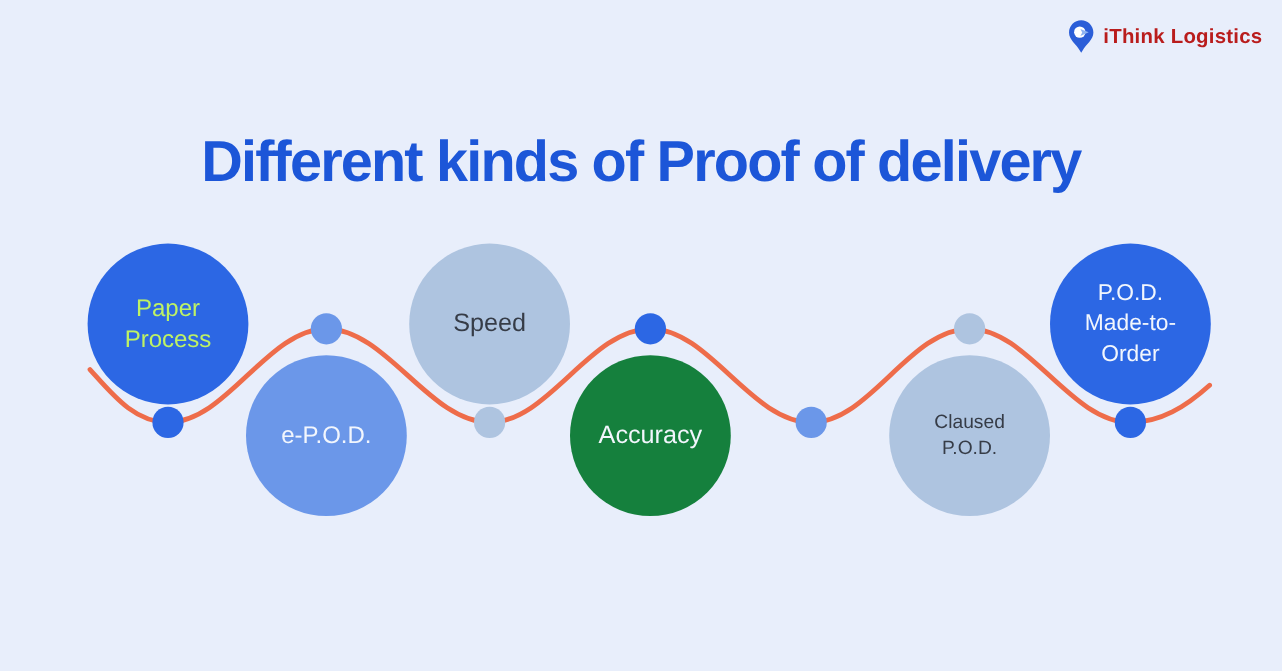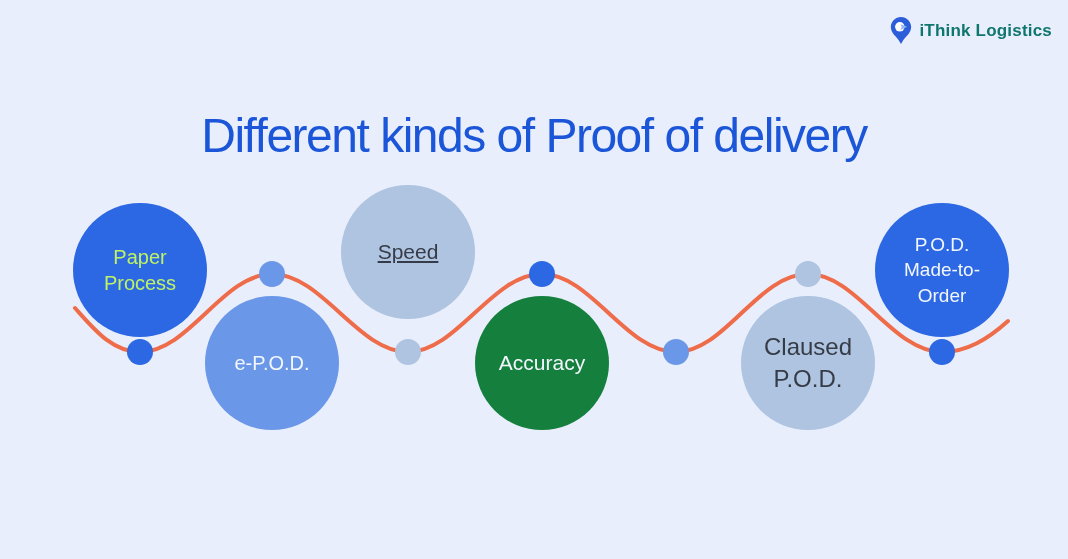--- a/index.html
+++ b/index.html
@@ -7,21 +7,21 @@
     width:1068px;height:559px;position:relative;overflow:hidden;
     font-family:"Liberation Sans",sans-serif;
   }
   .logo{
     position:absolute;top:16px;right:16px;
     display:flex;align-items:center;gap:7px;
   }
   .logo .brand{font-size:17px;font-weight:700;letter-spacing:.2px;}
   .page-title{
     position:absolute;top:108px;left:0;width:100%;
-    text-align:center;font-size:48px;font-weight:400;letter-spacing:-1.5px;
+    text-align:center;font-size:48px;font-weight:700;letter-spacing:-1.5px;
   }
   .diagram-layer{position:absolute;left:0;top:0;width:1068px;height:559px;}
   svg.wave{position:absolute;left:0;top:0;}
   .node-circle{
     position:absolute;border-radius:50%;
     display:flex;flex-direction:column;align-items:center;justify-content:center;
     text-align:center;line-height:1.32;
   }
   .wave-dot{position:absolute;border-radius:50%;}
 </style>
@@ -36,43 +36,43 @@
 <div class="wave-dot" style="left: 127px; top: 339px; width: 26px; height: 26px; background: rgb(44, 103, 228);"></div>
     <div class="node-circle" style="left: 73px; top: 203px; width: 134px; height: 134px; background: rgb(44, 103, 228); color: #bef264; font-size: 20px;">
       <div>Paper</div>
       <div>Process</div>
     </div>
     <div class="wave-dot" style="left: 259px; top: 261px; width: 26px; height: 26px; background: rgb(107, 151, 233);"></div>
     <div class="node-circle" style="left: 205px; top: 296px; width: 134px; height: 134px; background: rgb(107, 151, 233); color: rgb(242, 246, 253); font-size: 20px; text-align: center;">
       <div>e-P.O.D.</div>
     </div>
     <div class="wave-dot" style="left: 395px; top: 339px; width: 26px; height: 26px; background: rgb(174, 196, 224);"></div>
-    <div class="node-circle" style="left: 341px; top: 185px; width: 134px; height: 134px; background: rgb(174, 196, 224); color: rgb(54, 60, 71); font-size: 21px; text-decoration: underline;">
+    <div class="node-circle" style="left: 341px; top: 203px; width: 134px; height: 134px; background: rgb(174, 196, 224); color: rgb(54, 60, 71); font-size: 21px;">
       <div>Speed</div>
     </div>
     <div class="wave-dot" style="left: 529px; top: 261px; width: 26px; height: 26px; background: rgb(44, 103, 228);"></div>
     <div class="node-circle" style="left: 475px; top: 296px; width: 134px; height: 134px; background: #15803d; color: rgb(242, 246, 253); font-size: 21px;">
       <div>Accuracy</div>
     </div>
     <div class="wave-dot" style="left: 663px; top: 339px; width: 26px; height: 26px; background: rgb(107, 151, 233);"></div>
     <div class="wave-dot" style="left: 795px; top: 261px; width: 26px; height: 26px; background: rgb(174, 196, 224);"></div>
-    <div class="node-circle" style="left: 741px; top: 296px; width: 134px; height: 134px; background: rgb(174, 196, 224); color: rgb(54, 60, 71); font-size: 24px;">
+    <div class="node-circle" style="left: 741px; top: 296px; width: 134px; height: 134px; background: rgb(174, 196, 224); color: rgb(54, 60, 71); font-size: 16px;">
       <div>Claused</div>
       <div>P.O.D.</div>
     </div>
     <div class="wave-dot" style="left: 929px; top: 339px; width: 26px; height: 26px; background: rgb(44, 103, 228);"></div>
     <div class="node-circle" style="left: 875px; top: 203px; width: 134px; height: 134px; background: rgb(44, 103, 228); color: rgb(242, 246, 253); font-size: 19px;">
       <div>P.O.D.</div>
       <div>Made-to-</div>
       <div>Order</div>
     </div>
   </div>
 
 <div class="page-title" style="color: rgb(28, 86, 216);">Different kinds of Proof of delivery</div>
 
-<div class="logo" style="color: #0f766e;">
+<div class="logo" style="color: #b91c1c;">
   <svg width="22" height="29" viewBox="0 0 26 34" aria-hidden="true">
     <path d="M13 1C6.4 1 1 6.4 1 13c0 7.4 7.2 11.6 10.6 17.6L13 33l1.4-2.4C17.8 24.6 25 20.4 25 13 25 6.4 19.6 1 13 1Z" fill="#2b5ed8"></path>
     <circle cx="11.6" cy="12.6" r="5.6" fill="#ffffff"></circle>
     <path d="M12.2 9.6l8.2 3.1-8.2 3.6 1.8-3.4z" fill="#8fb4f2"></path>
   </svg>
   <span class="brand">iThink Logistics</span>
 </div>
 
 </body></html>

